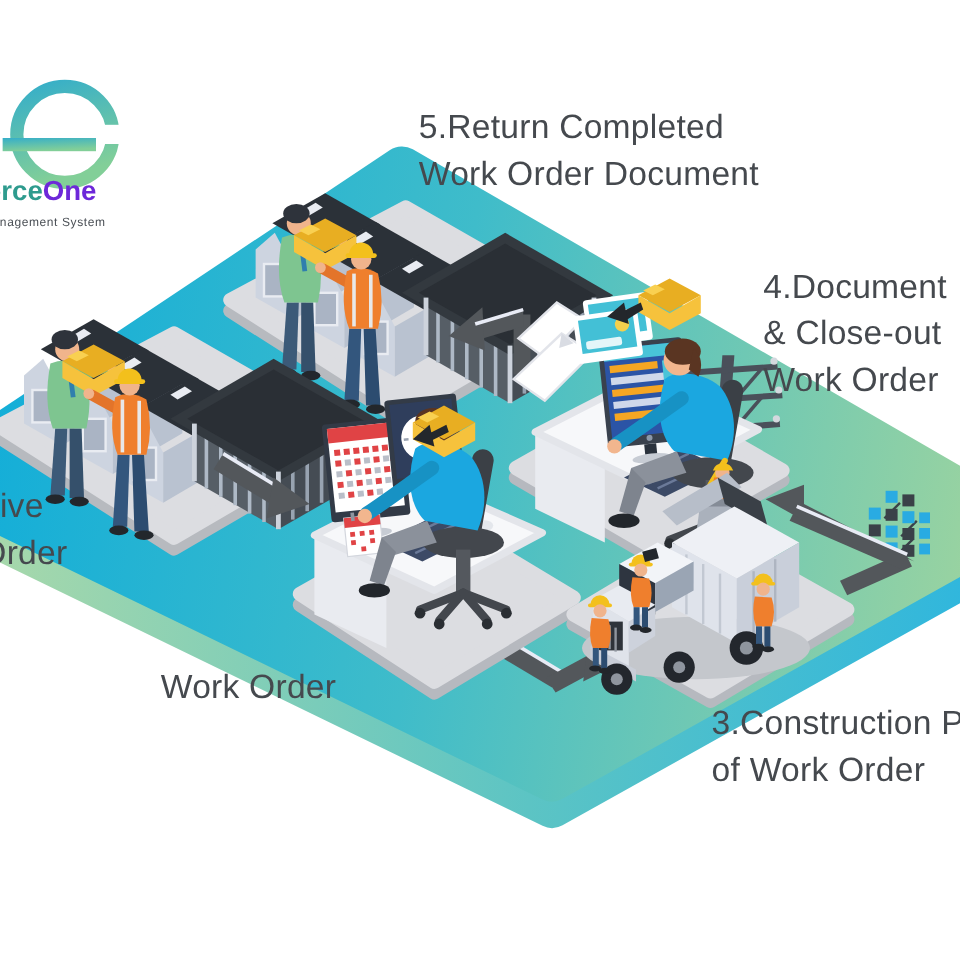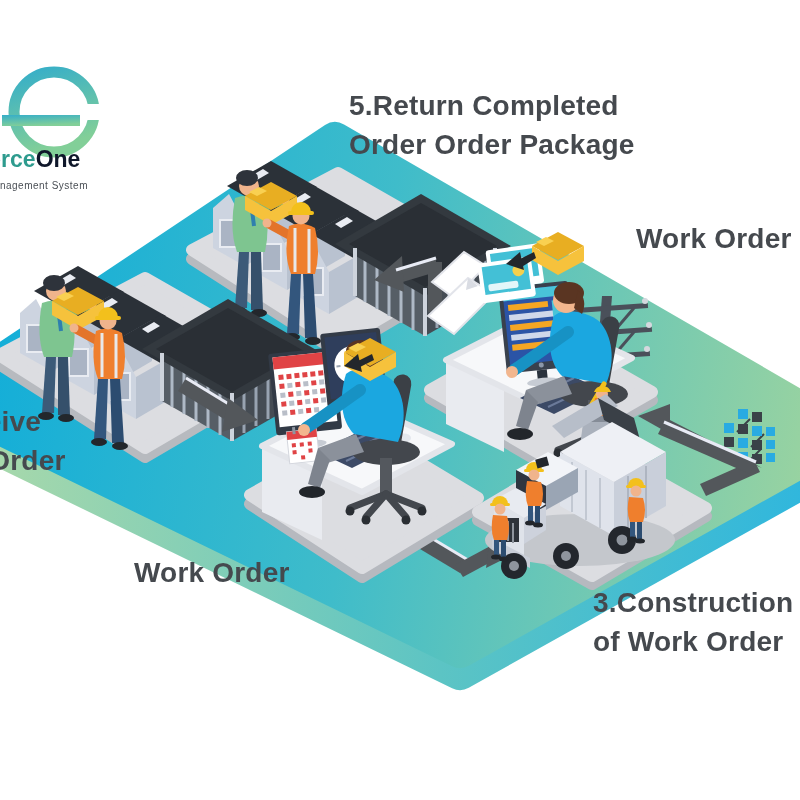--- a/index.html
+++ b/index.html
@@ -2,29 +2,29 @@
 <html><head>
 <meta charset="utf-8">
 <style>
   html,body{margin:0;padding:0;}
   body{
     width:800px;height:800px;position:relative;overflow:hidden;background:#ffffff;
     font-family:"Liberation Sans","DejaVu Sans",sans-serif;
   }
   svg.scene{position:absolute;left:0;top:0;z-index:1;}
   .lbl{
-    position:absolute;z-index:5;color:#45494e;font-weight:700;
+    position:absolute;z-index:5;color:#45494e;font-weight:400;
     font-size:28px;line-height:39px;white-space:nowrap;letter-spacing:.2px;
   }
   .lbl span{display:block;}
   #logo{position:absolute;z-index:6;left:0;top:0;width:220px;height:210px;}
   #logo svg{position:absolute;left:2px;top:60px;}
   #brand{position:absolute;left:-27px;top:146px;font-size:23px;font-weight:700;white-space:nowrap;}
   #brand .p1{color:#2e9b8e;}
-  #brand .p2{color:#0f172a;margin-top:32px;}
+  #brand .p2{color:#6d28d9;margin-top:32px;}
   #tagline{position:absolute;left:-15px;top:180px;font-size:10px;color:#4a4f55;letter-spacing:.5px;white-space:nowrap;}
 </style>
 </head>
 <body>
 
 <svg class="scene" width="800" height="800" viewBox="0 0 800 800">
   <defs>
     <linearGradient id="gTop" gradientUnits="userSpaceOnUse" x1="0" y1="300" x2="820" y2="430">
       <stop offset="0" stop-color="#14aed8"></stop>
       <stop offset="0.45" stop-color="#3fbcca"></stop>
@@ -445,23 +445,25 @@
     <g>
       <use href="#mini-worker" x="526" y="462"></use>
       <rect x="536" y="458" width="12" height="9" fill="#23272d" transform="rotate(-15 542 462)"></rect>
     </g>
     <use href="#mini-worker" x="628" y="478"></use>
   </g>
 </svg>
 
 <div class="lbl" id="label-step5" style="left:349px;top:86px">
   <span>5.Return Completed</span>
-  <span>Order Order Package</span>
+  <span>Work Order Document</span>
 </div>
 <div class="lbl" id="label-step4" style="left:636px;top:219px">
+  <span>4.Document</span>
+  <span>&amp; Close-out</span>
   <span>Work Order</span>
 </div>
 <div class="lbl" id="label-step1" style="left:-90px;top:402px">
   <span>1.Receive</span>
   <span>Work Order</span>
 </div>
 <div class="lbl" id="label-step2" style="left:134px;top:553px">
   <span>Work Order</span>
 </div>
 <div class="lbl" id="label-step3" style="left:593px;top:583px">

